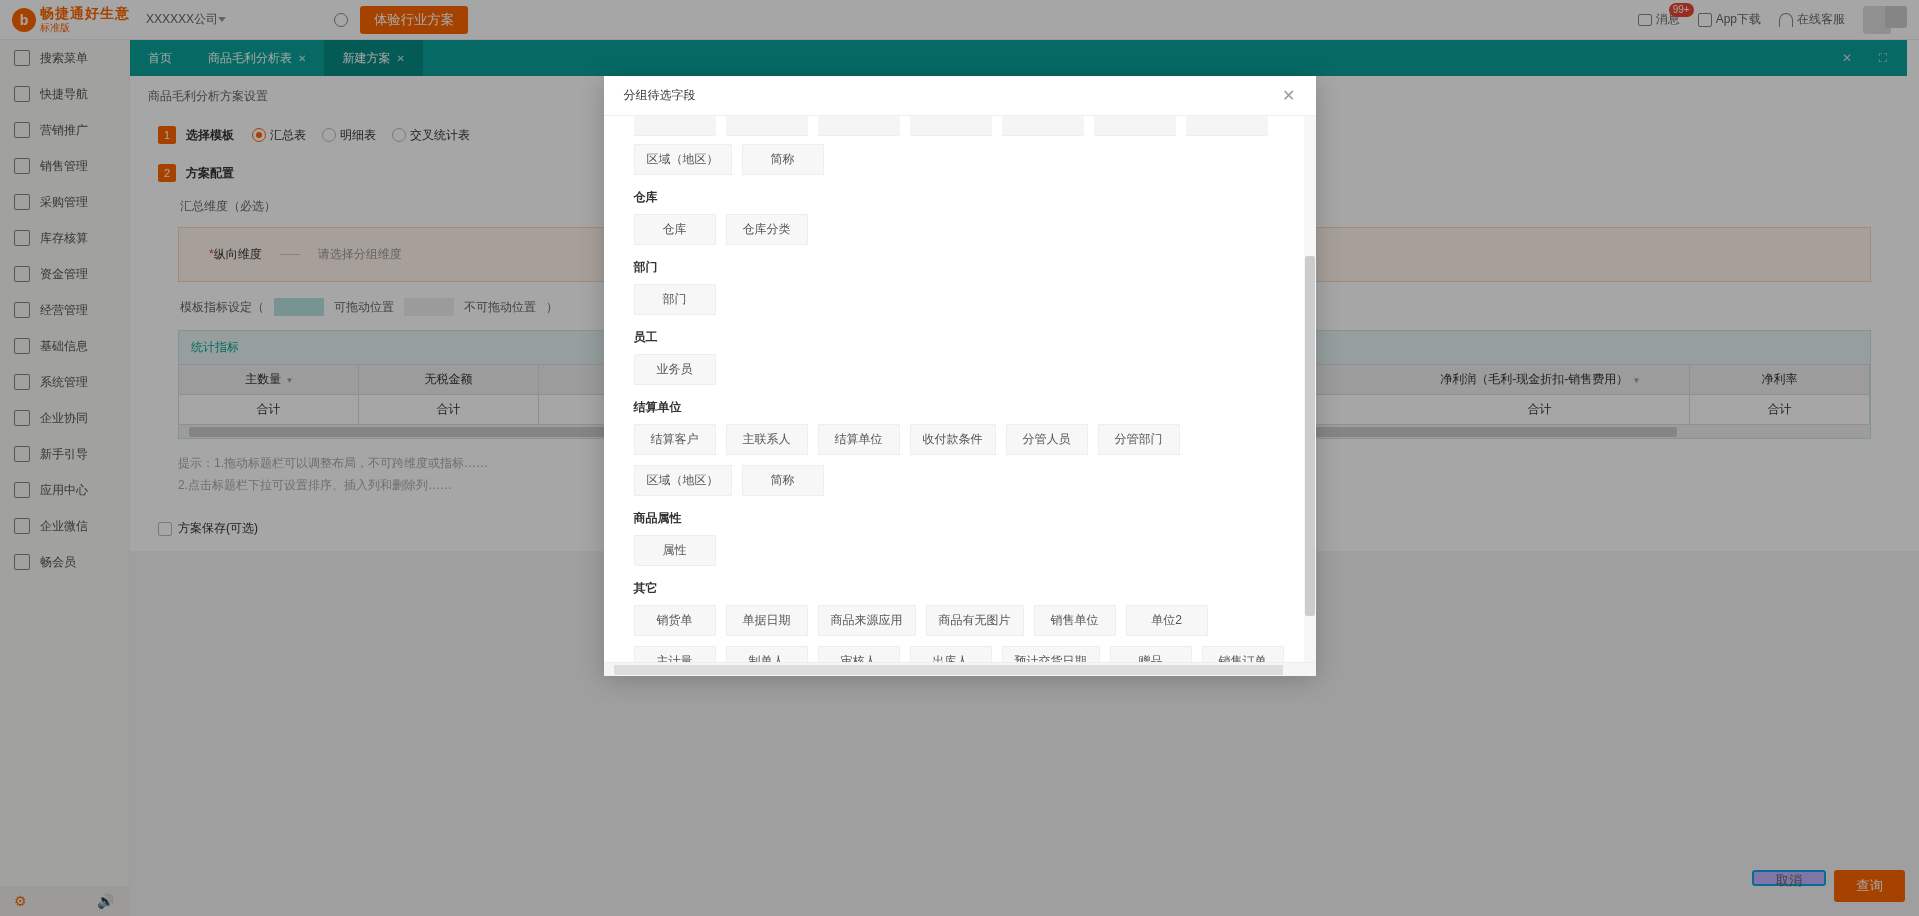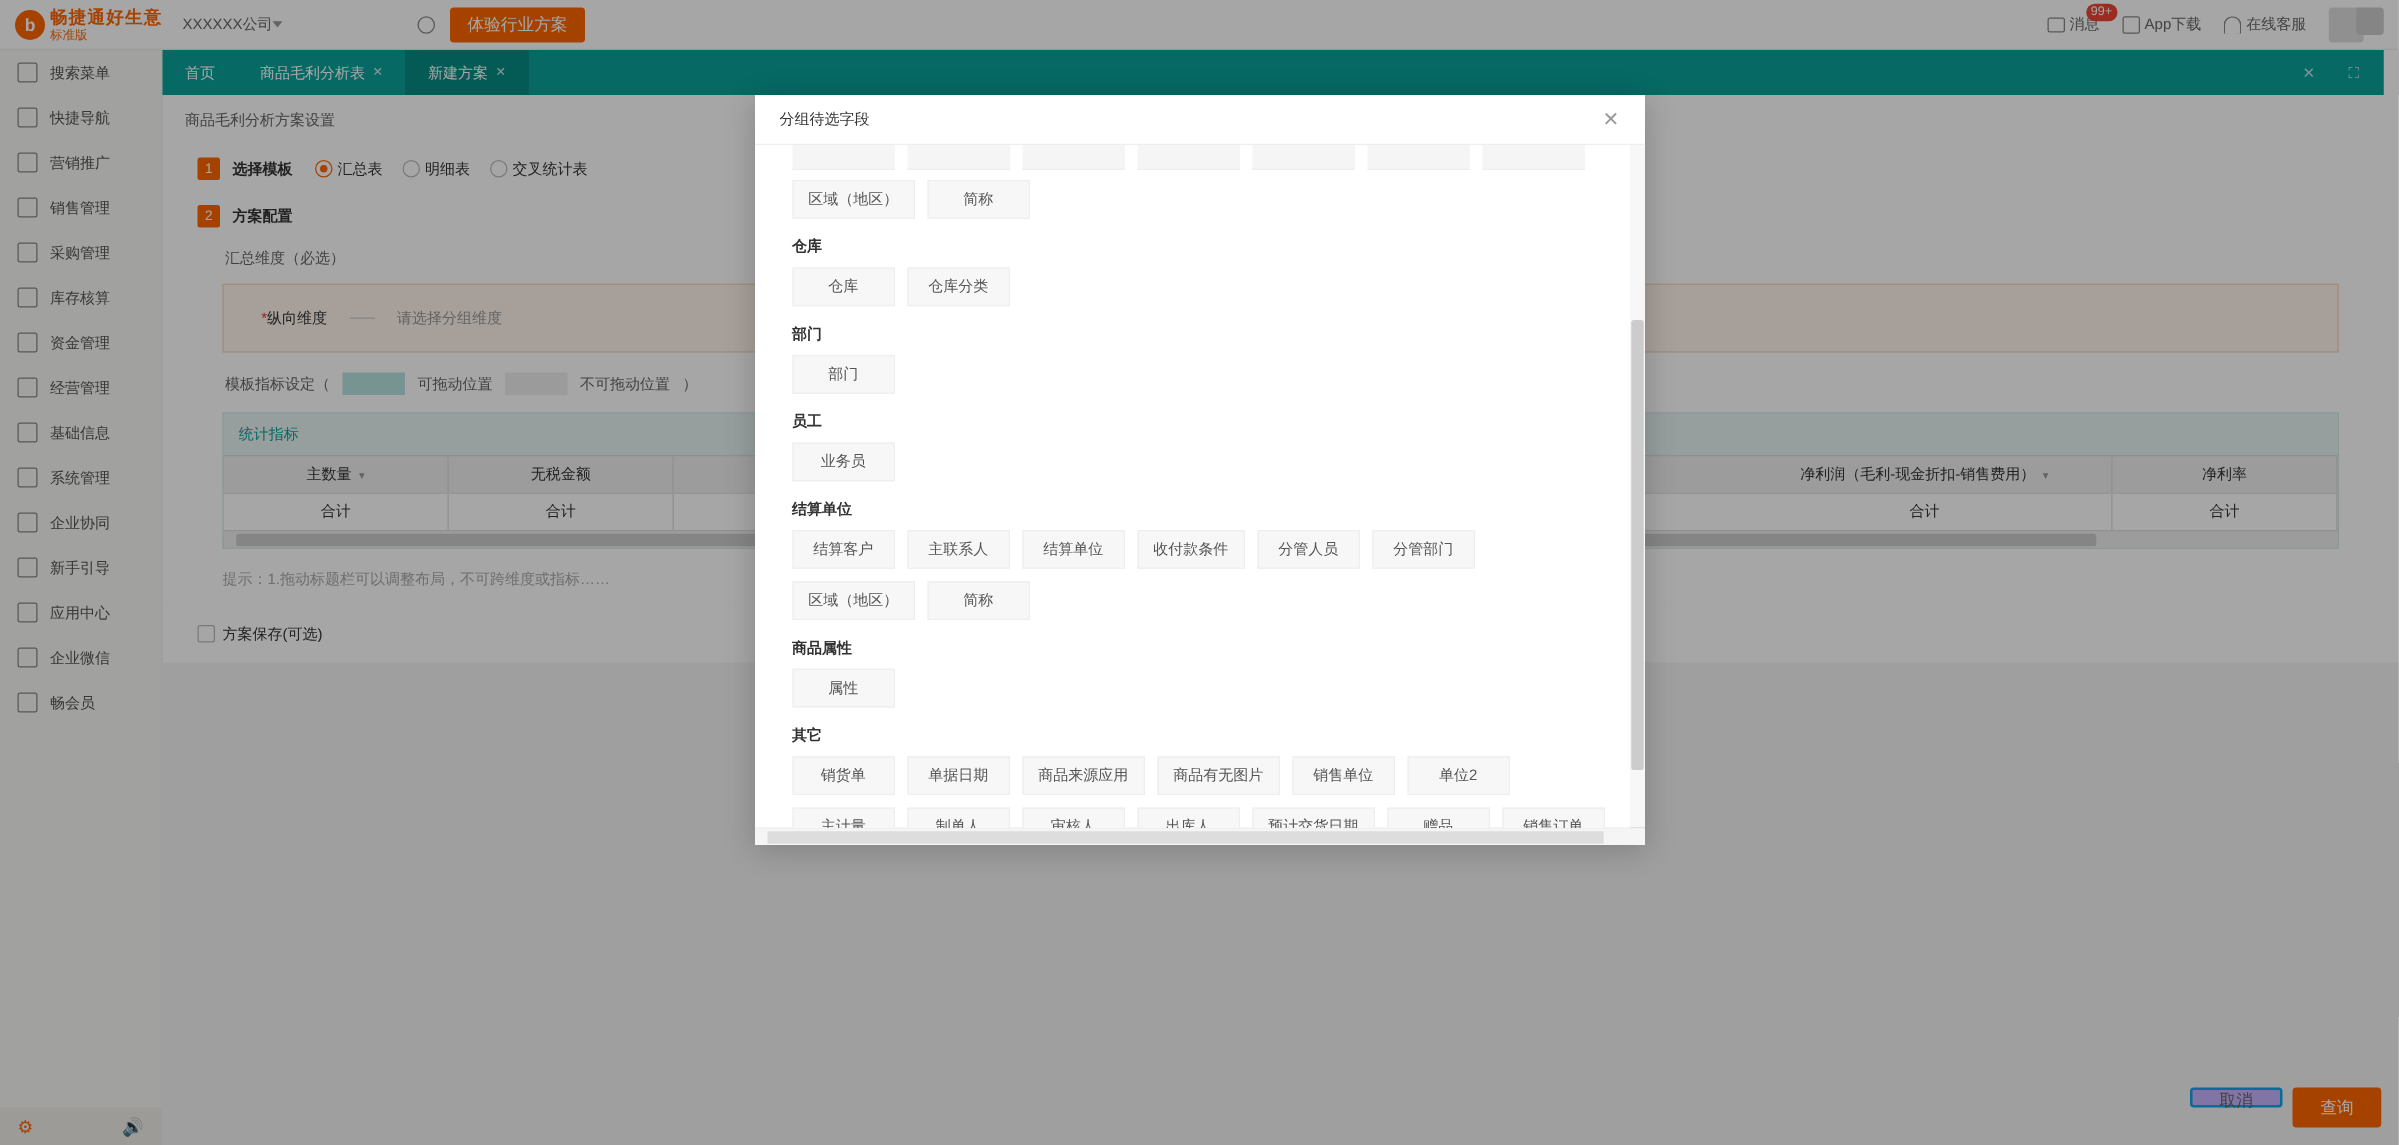--- a/index.html
+++ b/index.html
@@ -288,20 +288,21 @@
           <div style="flex: 1 1 0%;"></div>
           <div class="stat-cell wide">合计</div>
           <div class="stat-cell">合计</div>
         </div>
       <div class="stat-scrollbar">
         <div class="stat-thumb"></div>
       </div>
     </div>
     <div class="tips">
       <div>提示：1.拖动标题栏可以调整布局，不可跨维度或指标……</div>
+      <div>2.点击标题栏下拉可设置排序、插入列和删除列……</div>
     </div>
   </div>
   <div class="save-row">
     <span class="checkbox"></span>
     <span>方案保存(可选)</span>
   </div>
   <div class="footer">
     <button class="btn-gray">取消</button>
     <button class="btn-search">查询</button>
   </div>

